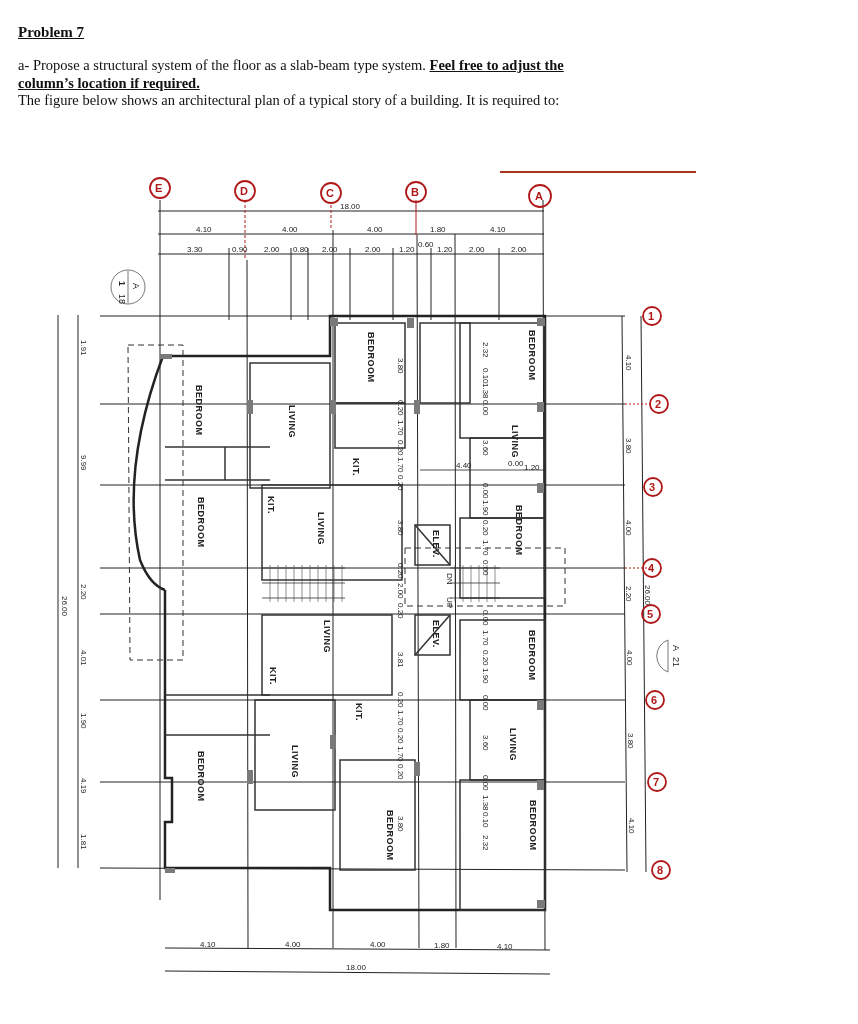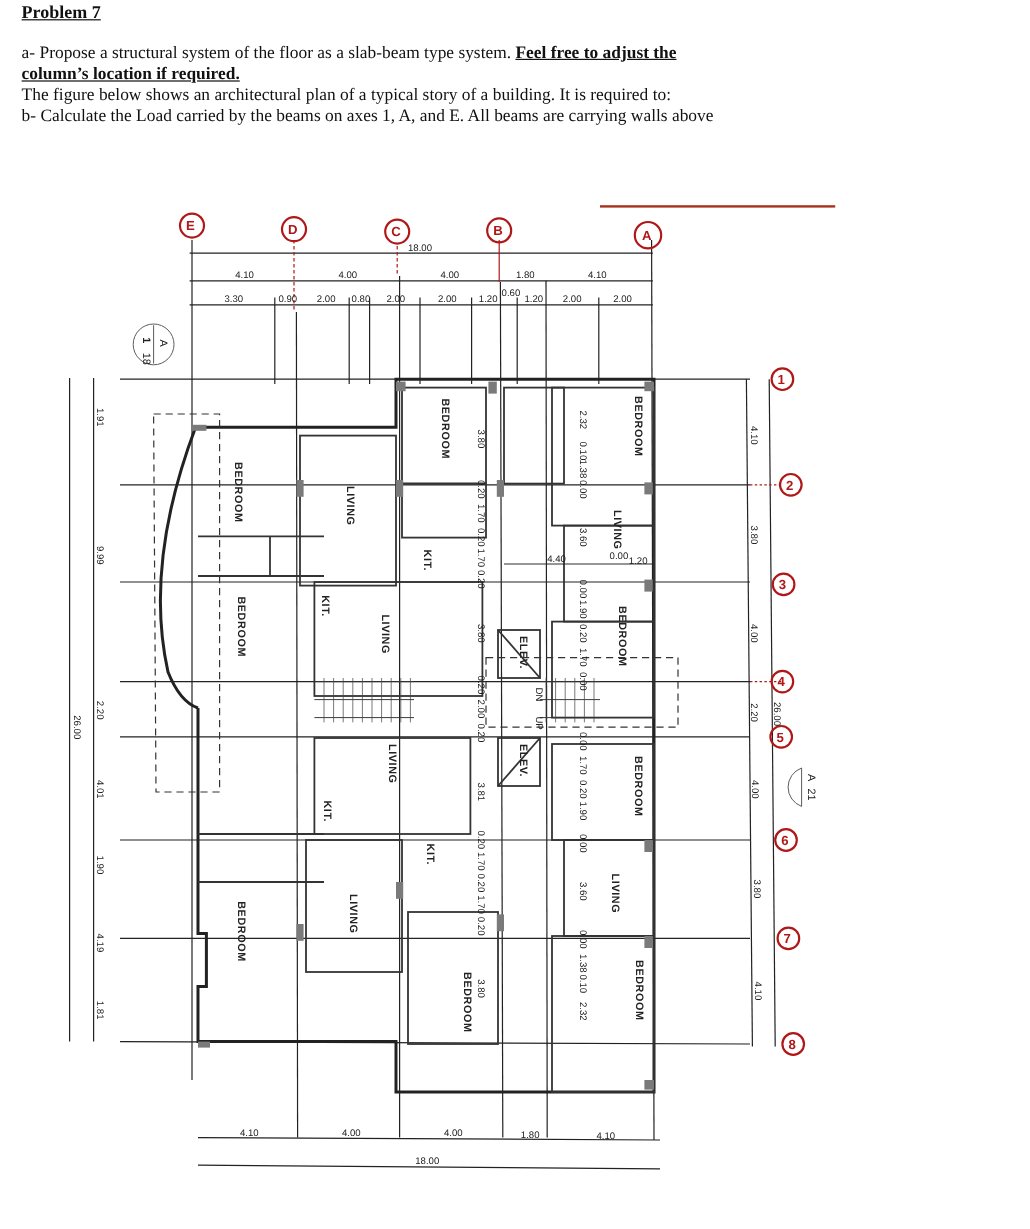--- a/index.html
+++ b/index.html
@@ -1,36 +1,35 @@
 <!DOCTYPE html>
 <html><head>
 <meta charset="utf-8">
 <style>
   html, body { margin: 0; padding: 0; background: #ffffff; }
   body { width: 858px; height: 1024px; position: relative; overflow: hidden;
          font-family: "Liberation Serif", serif; color: #111; }
-  .problem { position: absolute; left: 18px; top: 2px; width: 600px; }
+  .problem { position: absolute; left: 18px; top: 23px; width: 600px; }
   .title { font-weight: bold; font-size: 15px; text-decoration: underline; margin: 0 0 16px 0; line-height: 18px; }
   .para { font-size: 14.5px; line-height: 17.5px; margin: 0; }
   .para .emph { font-weight: bold; text-decoration: underline; }
   .redline { position: absolute; left: 500px; top: 171px; width: 196px; height: 2px; background: #a8321e; }
   svg.plan { position: absolute; left: 0; top: 0; }
   .dim { font-family: "Liberation Sans", sans-serif; font-size: 8px; fill: #222; }
   .room { font-family: "Liberation Sans", sans-serif; font-size: 9px; font-weight: bold; fill: #222; letter-spacing: 0.5px; }
   .axis { font-family: "Liberation Sans", sans-serif; font-size: 11px; font-weight: bold; fill: #b01818; }
   .ref { font-family: "Liberation Sans", sans-serif; font-size: 9px; fill: #222; }
 </style>
 </head>
 <body>
 
 <div class="problem">
   <p class="title">Problem 7</p>
   <p class="para"><span>a- Propose a structural system of the floor as a slab-beam type system. </span><span class="emph">Feel free to adjust the column’s location if required.</span></p>
   <p class="para">The figure below shows an architectural plan of a typical story of a building.  It is required to:</p>
-  <p class="para">b- Calculate the Load carried by the beams on axes 1, A, and E. All beams are carrying walls above</p>
 </div>
 
 <div class="redline"></div>
 
 <svg class="plan" width="858" height="1024" viewBox="0 0 858 1024">
   <g stroke="#222" stroke-width="1" fill="none">
 
     <line x1="158" y1="211" x2="544" y2="211"></line>
     <line x1="158" y1="234" x2="544" y2="234"></line>
     <line x1="158" y1="254" x2="544" y2="254"></line>

